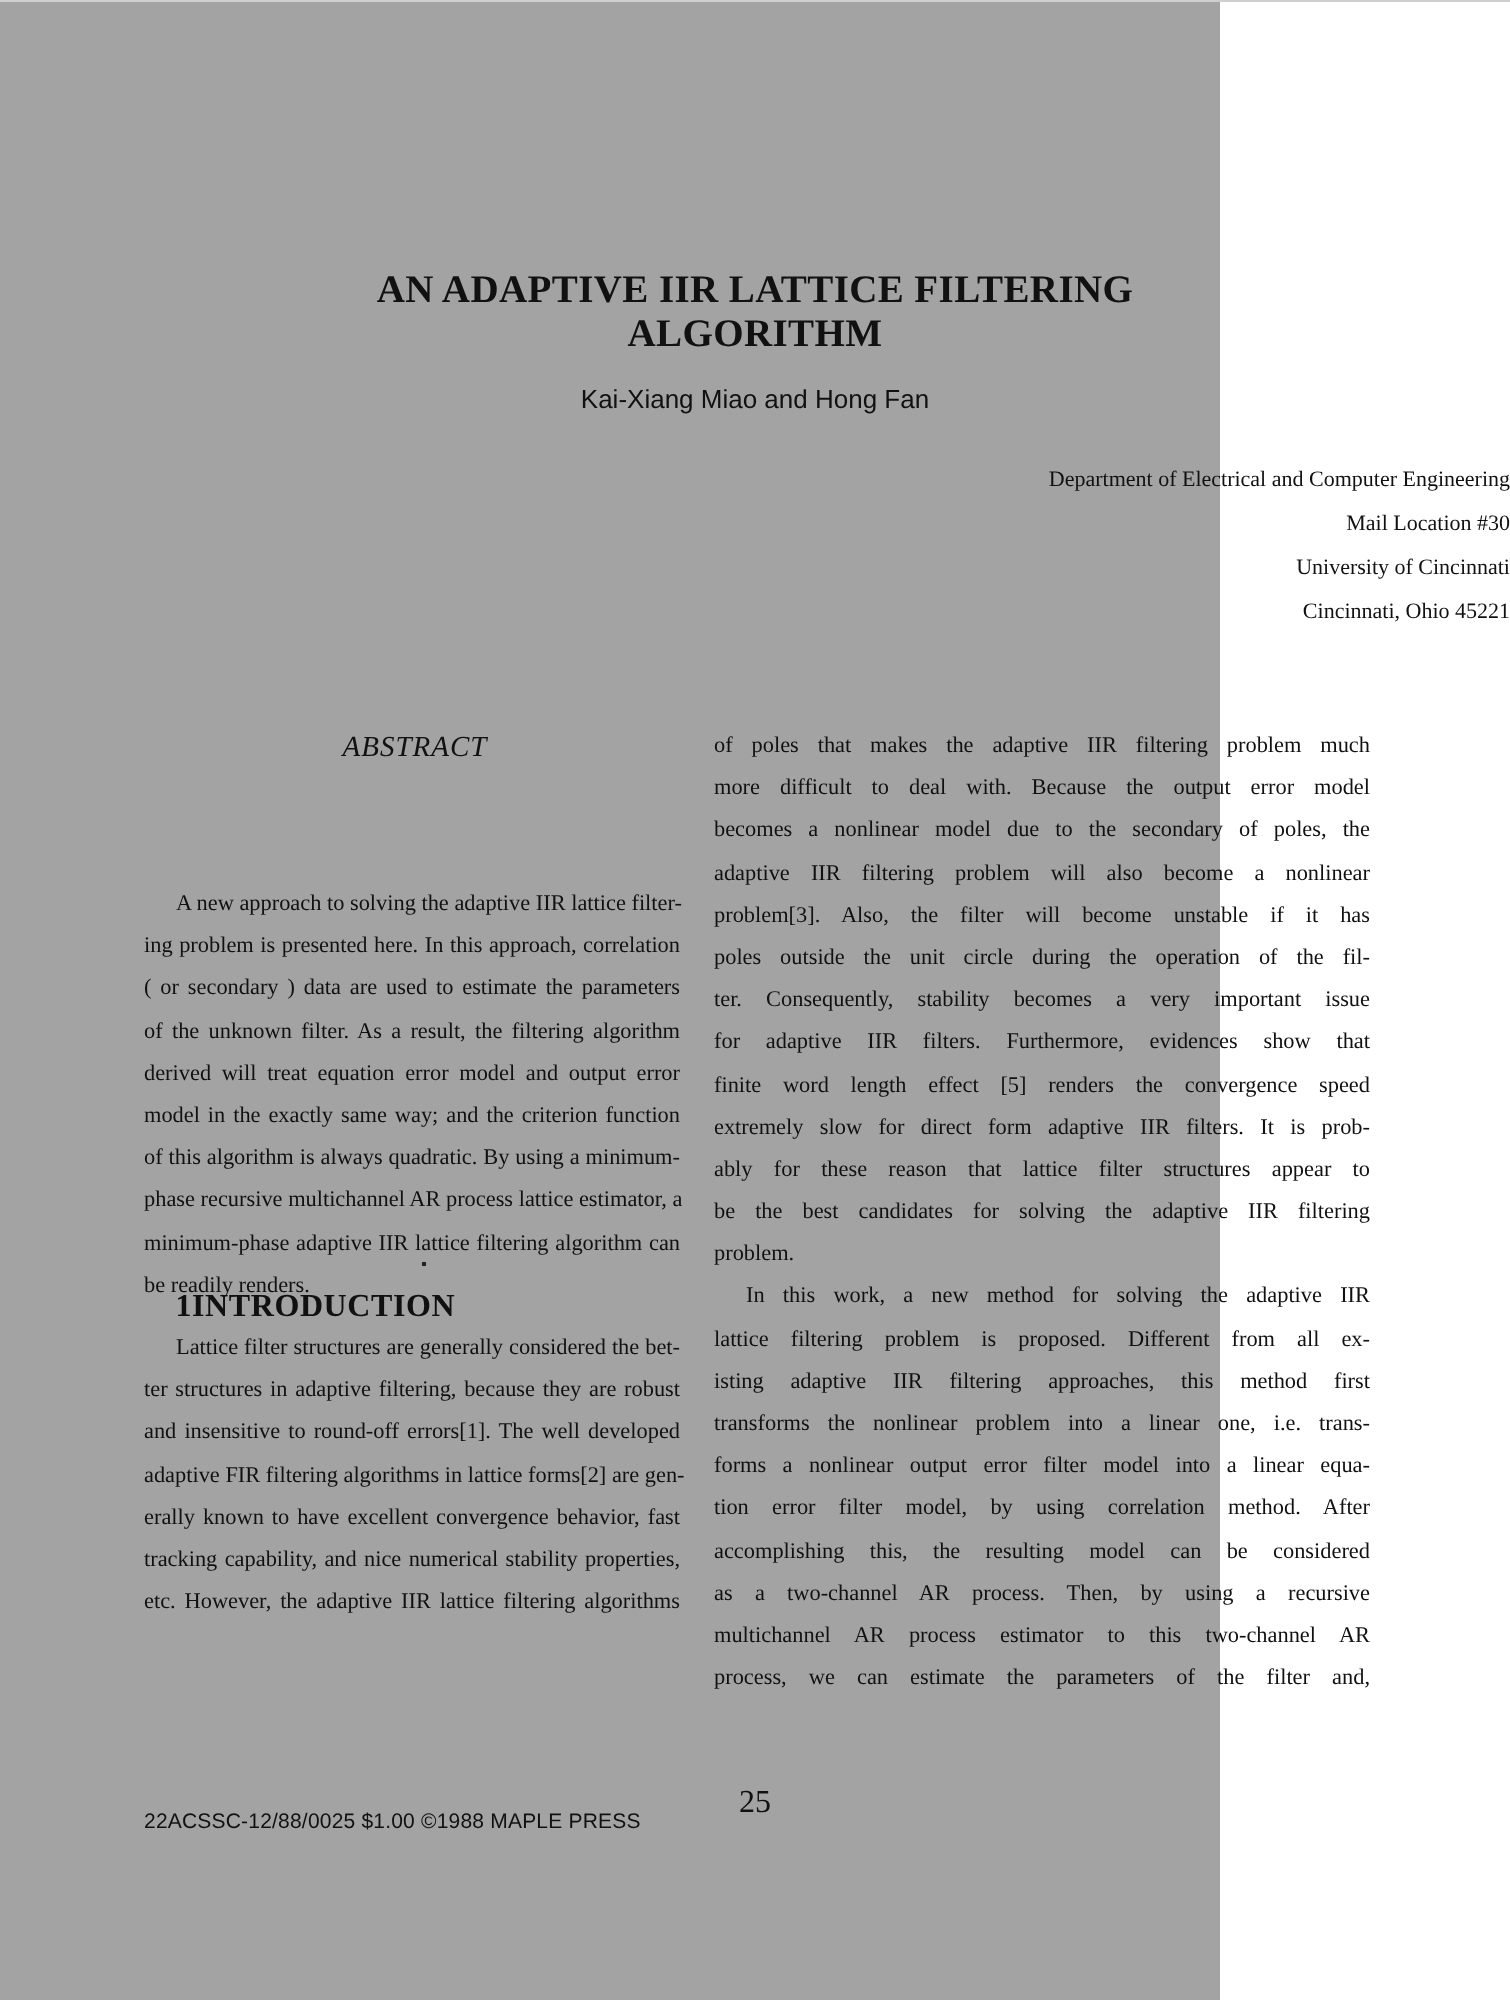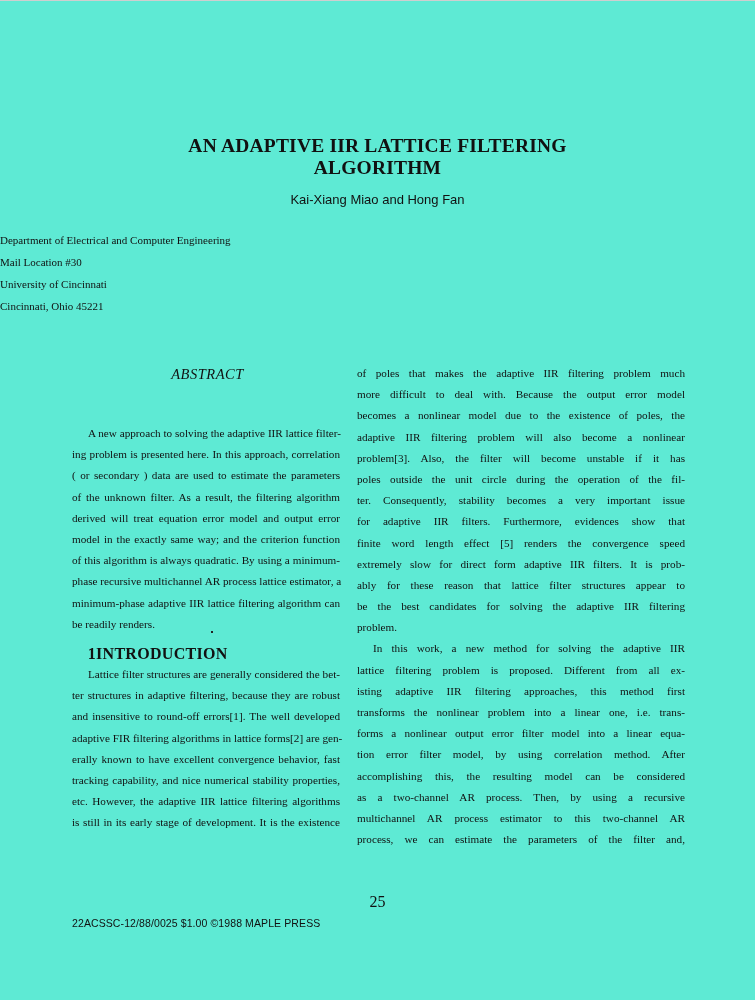--- a/index.html
+++ b/index.html
@@ -11,22 +11,22 @@
       width: 755px;
       height: 1000px;
       position: relative;
       overflow: hidden;
       font-family: "DejaVu Serif", "Liberation Serif", serif;
       color: #111111;
     }
     .page {
       position: absolute;
       left: 0; top: 0;
-      width: 755px; height: 1000px;
-      background: #5eead4;
+      width: 610px; height: 1000px;
+      background: #a3a3a3;
     }
     .top-edge {
       position: absolute;
       left: 0; top: 0;
       width: 755px; height: 1px;
       background: #cfcfcf;
     }
     .title {
       position: absolute;
       left: 0; width: 755px;
@@ -43,21 +43,21 @@
       position: absolute;
       left: 0; width: 755px;
       top: 192px;
       text-align: center;
       font-family: Liberation Sans, sans-serif;
       font-size: 13px;
     }
     .affil {
       position: absolute;
       left: 0; width: 755px;
-      text-align: left;
+      text-align: right;
       font-family: "Liberation Serif", serif;
       font-size: 11px;
       line-height: 14px;
     }
     .affil-0 { top: 233px; }
     .affil-1 { top: 255px; }
     .affil-2 { top: 277px; }
     .affil-3 { top: 299px; }
 
     .abstract-heading {
@@ -84,21 +84,21 @@
       height: 21.2px;
     }
     .col .line.last {
       text-align-last: left;
     }
     .col .line.indent {
       padding-left: 16px;
     }
     .left-abstract {
       left: 72px; width: 268px;
-      top: 423px;
+      top: 442px;
     }
     .left-intro {
       left: 72px; width: 268px;
       top: 664px;
     }
     .right-col {
       left: 357px; width: 328px;
       top: 363px;
     }
     .section-heading {
@@ -129,21 +129,20 @@
       font-family: "Liberation Serif", serif;
       font-size: 16px;
     }
     .footer {
       position: absolute;
       left: 72px;
       top: 905px;
       font-family: "Liberation Sans", sans-serif;
       font-size: 10.5px;
       letter-spacing: 0.1px;
-      margin-top: 12px;
     }
   </style>
 </head>
 <body>
 
 <div class="page">
   <div class="top-edge"></div>
 
   <div class="title title-1">AN ADAPTIVE IIR LATTICE FILTERING</div>
   <div class="title title-2">ALGORITHM</div>
@@ -177,27 +176,26 @@
   </div>
 
   <div class="col left-intro">
     <span class="line indent">Lattice filter structures are generally considered the bet-</span>
     <span class="line">ter structures in adaptive filtering, because they are robust</span>
     <span class="line">and insensitive to round-off errors[1].  The well developed</span>
     <span class="line">adaptive FIR filtering algorithms in lattice forms[2] are gen-</span>
     <span class="line">erally known to have excellent convergence behavior, fast</span>
     <span class="line">tracking capability, and nice numerical stability properties,</span>
     <span class="line">etc.  However, the adaptive IIR lattice filtering algorithms</span>
-    <span class="line">is still in its early stage of development.  It is the existence</span>
   </div>
 
   <div class="col right-col">
     <span class="line">of poles that makes the adaptive IIR filtering problem much</span>
     <span class="line">more difficult to deal with.  Because the output error model</span>
-    <span class="line">becomes a nonlinear model due to the existence of poles, the</span>
+    <span class="line">becomes a nonlinear model due to the secondary of poles, the</span>
     <span class="line">adaptive IIR filtering problem will also become a nonlinear</span>
     <span class="line">problem[3].  Also, the filter will become unstable if it has</span>
     <span class="line">poles outside the unit circle during the operation of the fil-</span>
     <span class="line">ter.  Consequently, stability becomes a very important issue</span>
     <span class="line">for adaptive IIR filters.  Furthermore, evidences show that</span>
     <span class="line">finite word length effect [5] renders the convergence speed</span>
     <span class="line">extremely slow for direct form adaptive IIR filters. It is prob-</span>
     <span class="line">ably for these reason that lattice filter structures appear to</span>
     <span class="line">be the best candidates for solving the adaptive IIR filtering</span>
     <span class="line last">problem.</span>

